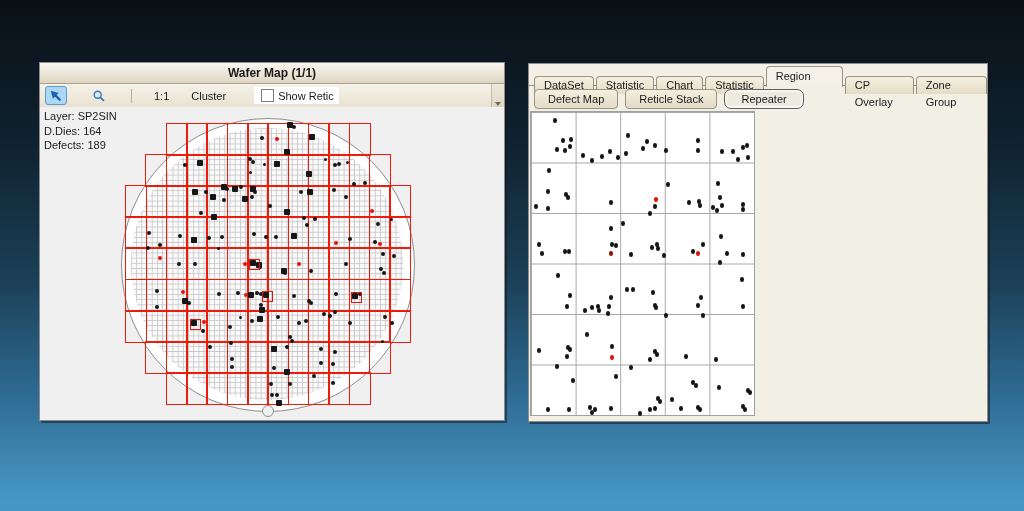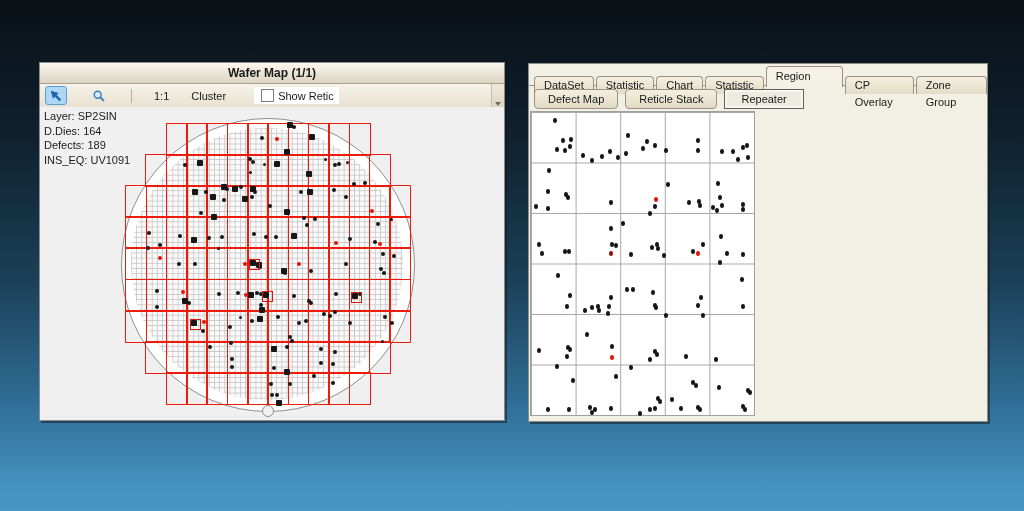--- a/index.html
+++ b/index.html
@@ -40,21 +40,21 @@
   #stack-panel{left:528px;top:63px;width:458px;height:357px;}
   .tabline{position:absolute;left:0;right:0;top:21px;height:1px;background:#9a9384;z-index:1;}
   .tabstrip{position:absolute;left:5px;top:2px;display:flex;gap:2px;z-index:2;}
   .tab{height:17px;line-height:17px;margin-top:10px;padding:0 9px;font-size:11px;
        background:linear-gradient(#f4efdf,#e4dcc7);border:1px solid #9a9384;border-bottom:none;
        border-radius:4px 4px 0 0;}
   .tab.active{margin-top:0;height:20px;line-height:19px;background:#f4f1e7;z-index:3;position:relative;}
   .subtabs{position:absolute;left:5px;top:25px;display:flex;gap:7px;z-index:2;}
   .subtab{height:16px;line-height:16px;padding:1px 13px;font-size:11px;
           background:linear-gradient(#f4efdf,#e2dac5);border:1px solid #9a9384;border-radius:4px;}
-  .subtab.active{background:#edeadf;border:1px solid #5f5f5f;border-radius:0;
+  .subtab.active{background:#edeadf;border:1px solid #5f5f5f;border-radius:7px;
                  box-shadow:inset 0 0 0 2px #f8f6ef;padding:1px 16px;}
   #rgrid{position:absolute;left:1px;top:47px;width:223px;height:303px;background-color:#ffffff;
     border:1px solid #a0a0a0;
     background-image:linear-gradient(#a8a8a8 1px,transparent 1px),linear-gradient(90deg,#a8a8a8 1px,transparent 1px);
     background-size:44.6px 50.5px;}
   .rdot{position:absolute;width:4.5px;height:5px;border-radius:50%;z-index:2;}
 </style>
 </head>
 <body>
 
@@ -84,21 +84,20 @@
       </span>
       <span class="tb-overflow">
           <i></i>
         </span>
     </div>
     <div class="wcontent">
       <div id="wafer-info">
           <div><span>Layer: </span><span>SP2SIN</span></div>
           <div><span>D.Dies: </span><span>164</span></div>
           <div><span>Defects: </span><span>189</span></div>
-          <div><span>INS_EQ: </span><span>UV1091</span></div>
         </div>
       <div id="wafer-area">
           <div class="wafer-circle" style="left: 81px; top: 11px; width: 292px; height: 292px;"></div>
           <div class="die-grid" style="left: 91px; top: 21px; width: 272px; height: 272px; background-size: 5.2px 5.2px;"></div>
           <div class="ret-row" style="left: 125.6px; top: 16px; width: 203px; height: 31.1px; border-color: rgb(238, 26, 10);">
             <div class="ret-div" style="left: 19.55px; background: rgb(238, 26, 10);"></div>
             <div class="ret-div" style="left: 39.85px; background: rgb(238, 26, 10);"></div>
             <div class="ret-div" style="left: 60.15px; background: rgb(238, 26, 10);"></div>
             <div class="ret-div" style="left: 80.45px; background: rgb(238, 26, 10);"></div>
             <div class="ret-div" style="left: 100.75px; background: rgb(238, 26, 10);"></div>

